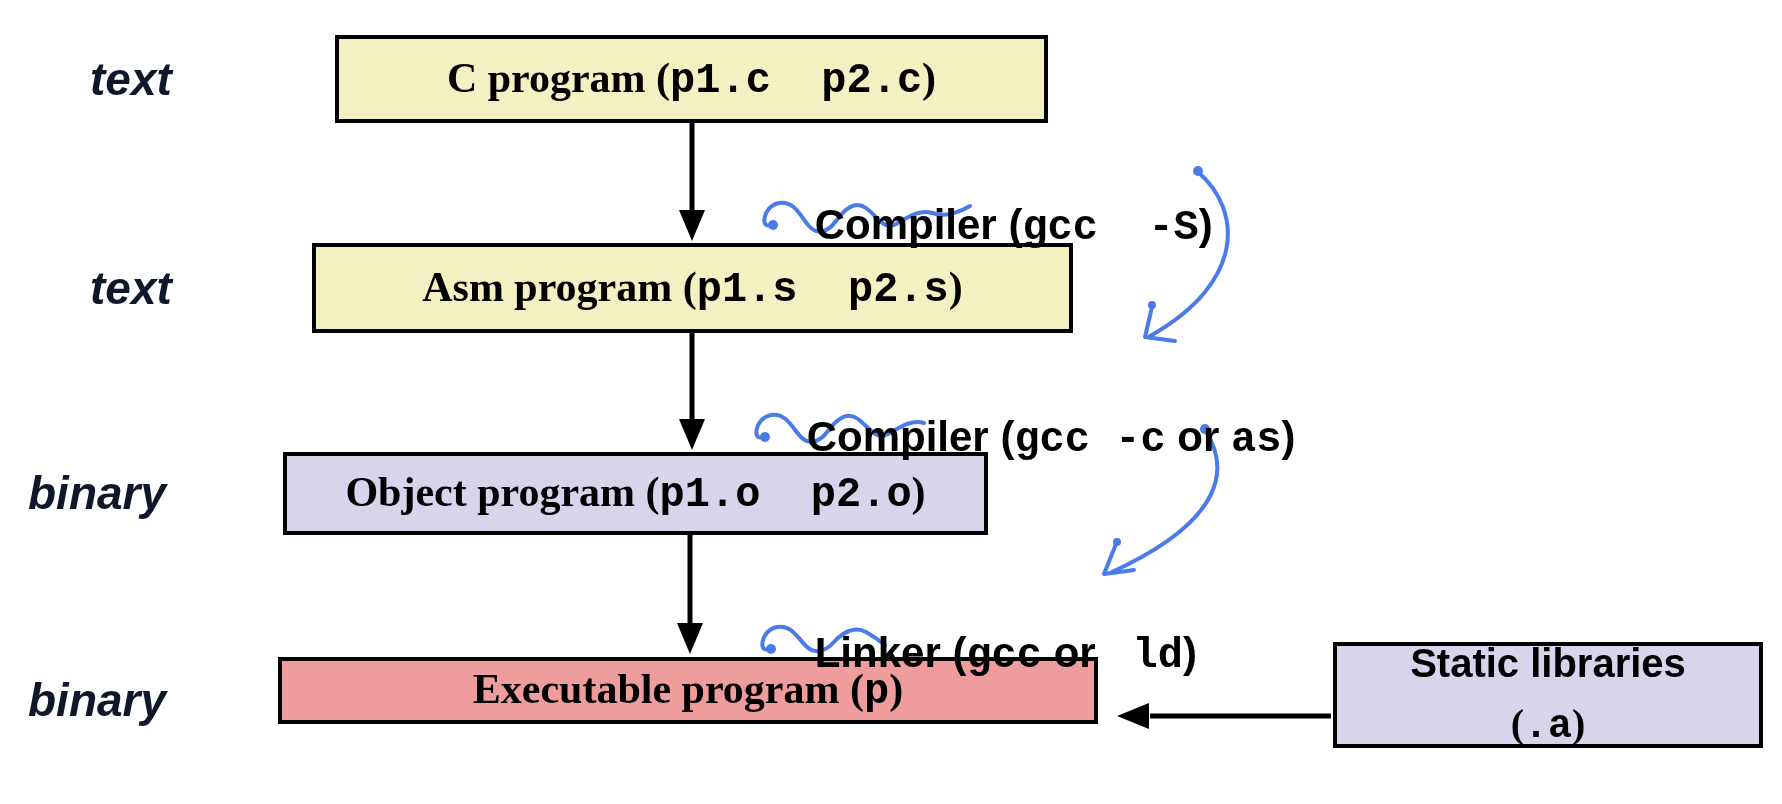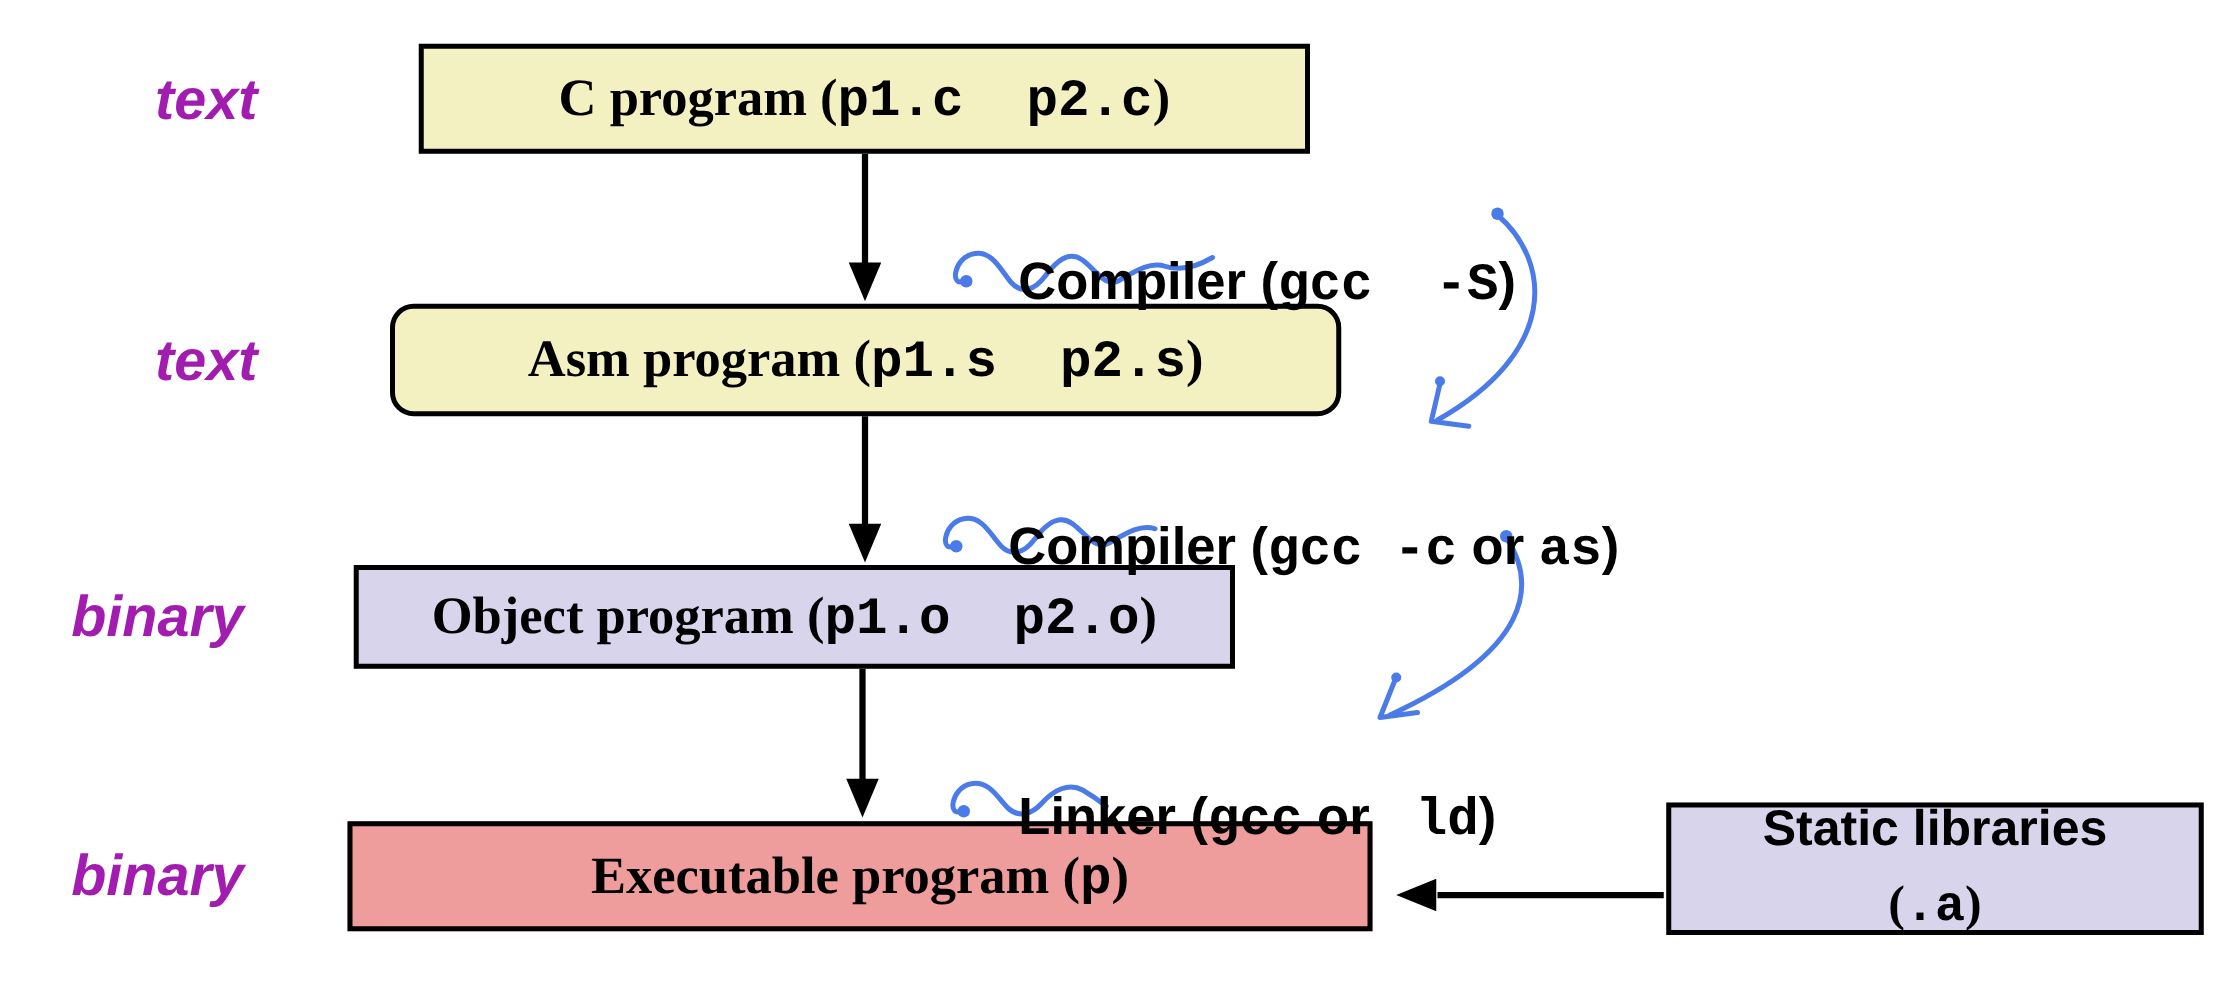--- a/index.html
+++ b/index.html
@@ -3,21 +3,21 @@
 <meta charset="utf-8">
 <style>
   html,body{margin:0;padding:0;background:#ffffff;}
   #canvas{
     position:relative;width:1782px;height:804px;background:#ffffff;overflow:hidden;
     font-family:"Liberation Sans",sans-serif;
   }
   #overlay{position:absolute;left:0;top:0;width:1782px;height:804px;pointer-events:none;}
   .rlabel{
     position:absolute;font-style:italic;font-weight:bold;font-size:46px;line-height:50px;
-    color:#a21caf;text-align:center;white-space:pre;
+    color:#0f172a;text-align:left;white-space:pre;
   }
   .box{
     position:absolute;box-sizing:border-box;border:4px solid #000;
     display:flex;align-items:center;justify-content:center;
     font-weight:bold;font-size:42px;color:#000;text-align:center;
   }
   .box .sans{font-family:Liberation Serif, serif;white-space:pre;}
   .box .mono,.plabel .mono{font-family:"Liberation Mono","DejaVu Sans Mono",monospace;white-space:pre;margin-top:12px;}
   .yellow{background:#F3F0C2;}
   .lavender{background:#D7D4EC;}
@@ -69,29 +69,29 @@
 
   <div class="rlabel" style="left:90px;top:54px;width:150px;">text</div>
   <div class="rlabel" style="left:90px;top:263px;width:150px;">text</div>
   <div class="rlabel" style="left:28px;top:468px;width:196px;">binary</div>
   <div class="rlabel" style="left:28px;top:675px;width:196px;">binary</div>
 
   <div class="box yellow" style="left:335px;top:35px;width:713px;height:88px;">
     <span><span class="sans">C program (</span><span class="mono">p1.c  p2.c</span><span class="sans">)</span></span>
   </div>
 
-  <div class="box yellow" style="left:312px;top:243px;width:761px;height:90px;border-radius:19px;">
+  <div class="box yellow" style="left:312px;top:243px;width:761px;height:90px;">
     <span><span class="sans">Asm program (</span><span class="mono">p1.s  p2.s</span><span class="sans">)</span></span>
   </div>
 
   <div class="box lavender" style="left:283px;top:452px;width:705px;height:83px;">
     <span><span class="sans">Object program (</span><span class="mono">p1.o  p2.o</span><span class="sans">)</span></span>
   </div>
 
-  <div class="box pink" style="left:278px;top:657px;width:820px;height:88px;">
+  <div class="box pink" style="left:278px;top:657px;width:820px;height:67px;">
     <span><span class="sans">Executable program (</span><span class="mono">p</span><span class="sans">)</span></span>
   </div>
 
   <div class="box lavender" style="left:1333px;top:642px;width:430px;height:106px;font-size:40px;">
     <span class="boxlines">
       <span class="libline" style="display:block;">Static libraries</span>
       <span class="libline" style="display:block;"><span class="sans">(</span><span class="mono">.a</span><span class="sans">)</span></span>
     </span>
   </div>
 

